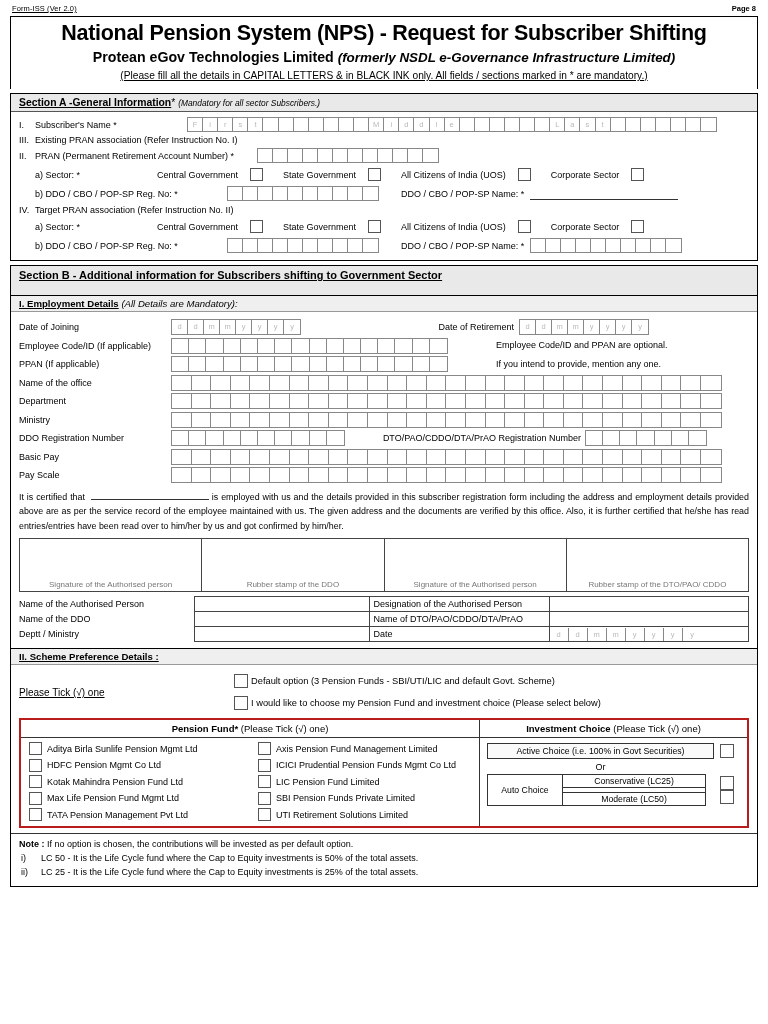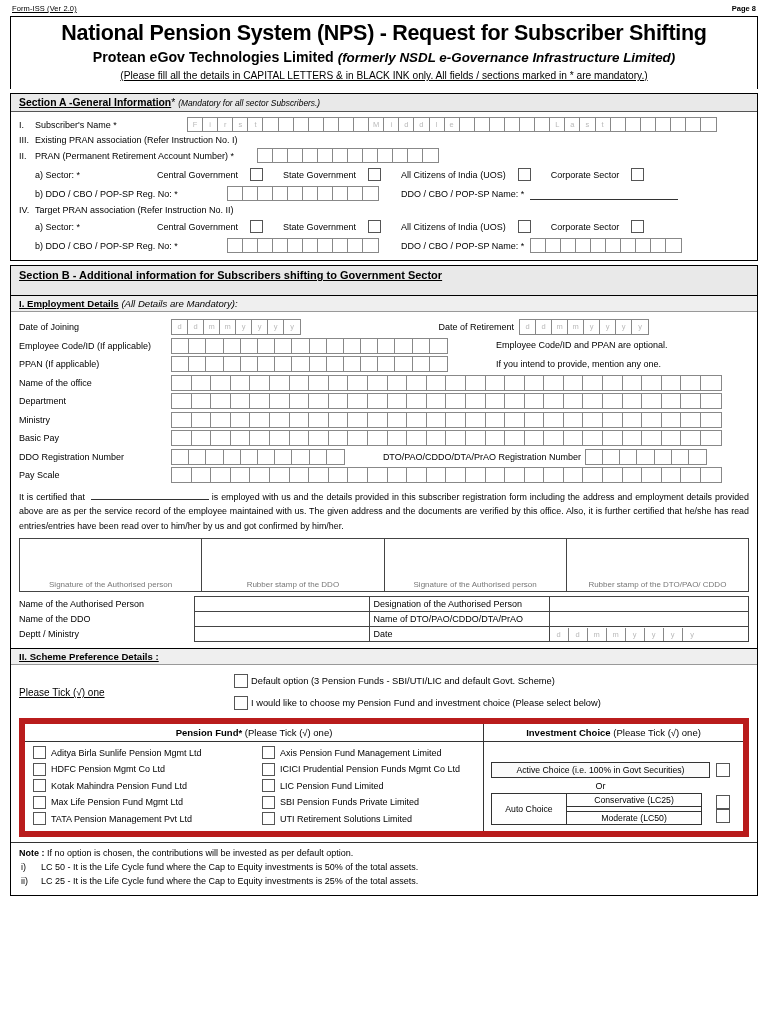--- a/index.html
+++ b/index.html
@@ -74,33 +74,33 @@
   .acap{width:175px;border:0 !important;padding-left:0 !important;}
 
   
   .tickwrap{display:flex;align-items:center;padding:9px 0 6px 0;}
   .ticklbl{width:215px;flex:0 0 215px;font-size:10px;text-decoration:underline;}
   .tickcol .tline{display:flex;align-items:center;margin-bottom:8px;font-size:9.3px;}
   .tickcol .tline:last-child{margin-bottom:0;}
   .tickcol .tline .cb{margin-right:3px;}
 
   
-  .pftab{display:flex;border:6px solid #b91c1c;margin-top:2px;}
+  .pftab{display:flex;border:2px solid #b91c1c;margin-top:2px;}
   .pfleft{flex:0 0 458px;border-right:1px solid #333;}
   .pfright{flex:1;}
   .pfhead{text-align:center;font-size:9.5px;font-weight:bold;border-bottom:1px solid #333;
           padding:3px 0;}
   .pfhead span.nrm{font-weight:normal;}
   .pfgrid{display:flex;padding:4px 0 5px 0;}
   .pfcol{flex:1;}
   .pfitem{display:flex;align-items:center;font-size:9px;margin-bottom:3.5px;padding-left:8px;}
   .pfitem:last-child{margin-bottom:0;}
   .pfitem .cb{margin-right:5px;flex:0 0 13px;}
 
-  .icbody{padding:5px 7px 6px 7px;margin-top:15px;}
+  .icbody{padding:5px 7px 6px 7px;}
   .icrow{display:flex;align-items:center;}
   .icbox{border:1px solid #333;text-align:center;font-size:8.7px;padding:2px 4px;background:#fafafa;}
   .icor{text-align:center;font-size:9px;margin:3px 0 2px 0;}
   .autowrap{display:flex;align-items:stretch;border:1px solid #333;}
   .autolbl{flex:0 0 74px;display:flex;align-items:center;justify-content:center;
            font-size:8.7px;border-right:1px solid #333;}
   .autoopts{flex:1;}
   .autoopt{border-bottom:1px solid #333;text-align:center;font-size:8.7px;padding:1px 0;}
   .autoopt.gap{border-bottom:1px solid #333;height:4px;padding:0;}
   .autoopt:last-child{border-bottom:0;}
@@ -477,20 +477,46 @@
               <span style="width:19.6px"></span>
               <span style="width:19.6px"></span>
               <span style="width:19.6px"></span>
               <span style="width:19.6px"></span>
               <span style="width:19.6px"></span>
             </div>
           </div>
         </div>
 
       <div class="erow">
+        <div class="ecap">DDO Registration Number</div>
+        <div class="comb tall" id="ddoRegComb">
+            <span style="width:17.2px"></span>
+            <span style="width:17.2px"></span>
+            <span style="width:17.2px"></span>
+            <span style="width:17.2px"></span>
+            <span style="width:17.2px"></span>
+            <span style="width:17.2px"></span>
+            <span style="width:17.2px"></span>
+            <span style="width:17.2px"></span>
+            <span style="width:17.2px"></span>
+            <span style="width:17.2px"></span>
+          </div>
+        <div class="lbl" style="margin-left:38px">DTO/PAO/CDDO/DTA/PrAO Registration Number</div>
+        <div class="comb tall" style="margin-left:4px" id="dtoRegComb">
+            <span style="width:17.2px"></span>
+            <span style="width:17.2px"></span>
+            <span style="width:17.2px"></span>
+            <span style="width:17.2px"></span>
+            <span style="width:17.2px"></span>
+            <span style="width:17.2px"></span>
+            <span style="width:17.2px"></span>
+          </div>
+      </div>
+
+      <div class="erow">
         <div class="ecap">Basic Pay</div>
         <div class="comb tall" id="basicComb">
             <span style="width:19.6px"></span>
             <span style="width:19.6px"></span>
             <span style="width:19.6px"></span>
             <span style="width:19.6px"></span>
             <span style="width:19.6px"></span>
             <span style="width:19.6px"></span>
             <span style="width:19.6px"></span>
             <span style="width:19.6px"></span>
@@ -507,46 +533,20 @@
             <span style="width:19.6px"></span>
             <span style="width:19.6px"></span>
             <span style="width:19.6px"></span>
             <span style="width:19.6px"></span>
             <span style="width:19.6px"></span>
             <span style="width:19.6px"></span>
             <span style="width:19.6px"></span>
             <span style="width:19.6px"></span>
             <span style="width:19.6px"></span>
             <span style="width:19.6px"></span>
-          </div>
-      </div>
-
-      <div class="erow">
-        <div class="ecap">DDO Registration Number</div>
-        <div class="comb tall" id="ddoRegComb">
-            <span style="width:17.2px"></span>
-            <span style="width:17.2px"></span>
-            <span style="width:17.2px"></span>
-            <span style="width:17.2px"></span>
-            <span style="width:17.2px"></span>
-            <span style="width:17.2px"></span>
-            <span style="width:17.2px"></span>
-            <span style="width:17.2px"></span>
-            <span style="width:17.2px"></span>
-            <span style="width:17.2px"></span>
-          </div>
-        <div class="lbl" style="margin-left:38px">DTO/PAO/CDDO/DTA/PrAO Registration Number</div>
-        <div class="comb tall" style="margin-left:4px" id="dtoRegComb">
-            <span style="width:17.2px"></span>
-            <span style="width:17.2px"></span>
-            <span style="width:17.2px"></span>
-            <span style="width:17.2px"></span>
-            <span style="width:17.2px"></span>
-            <span style="width:17.2px"></span>
-            <span style="width:17.2px"></span>
           </div>
       </div>
       <div class="erow">
         <div class="ecap">Pay Scale</div>
         <div class="comb tall" id="scaleComb">
             <span style="width:19.6px"></span>
             <span style="width:19.6px"></span>
             <span style="width:19.6px"></span>
             <span style="width:19.6px"></span>
             <span style="width:19.6px"></span>

